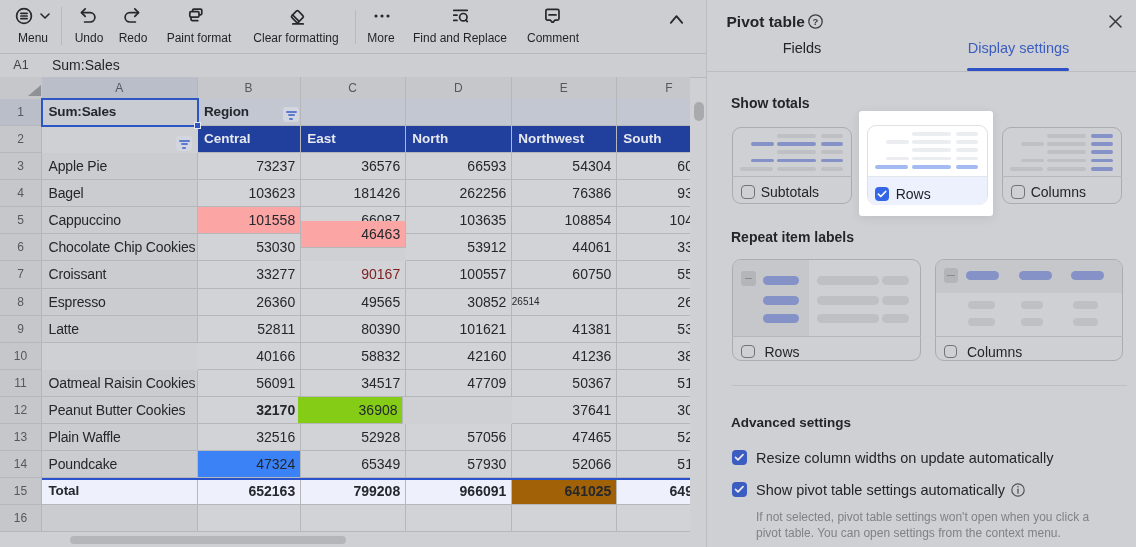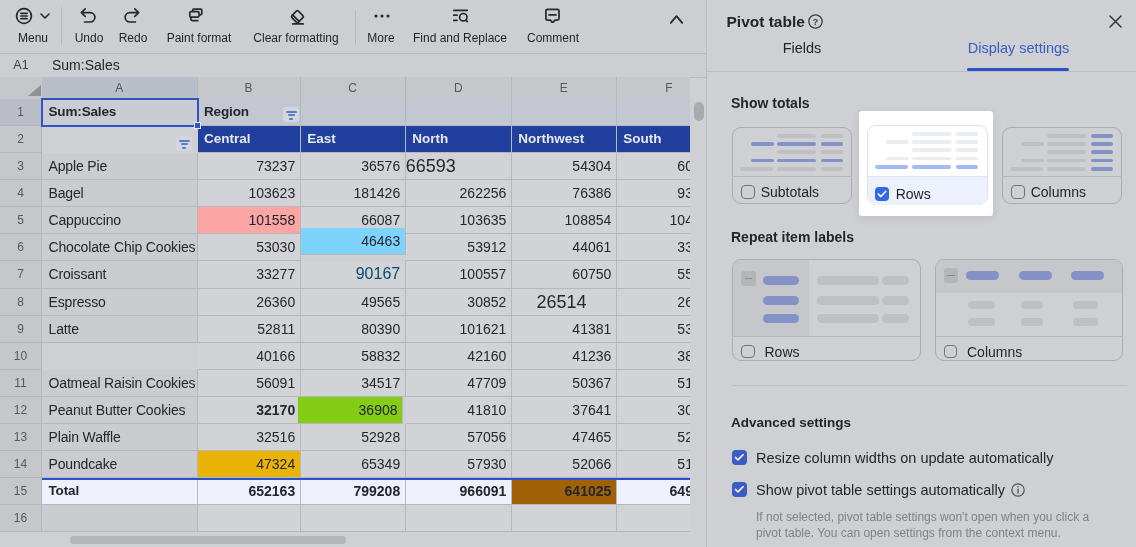--- a/index.html
+++ b/index.html
@@ -129,21 +129,21 @@
 <div class="abs" style="left:42px;top:54.16px;width:154.5px;height:26.08px;background:#cacccf;border-right:1px solid #b5b7ba;border-bottom:1px solid #b5b7ba;">
       <div style="position:absolute;left:0;right:0;top:0;bottom:0;letter-spacing:-0.15px;font-size:14px;color:#24272c;line-height:26.08px;padding-left:6.5px;white-space:nowrap;overflow:hidden;">Apple Pie</div>
     </div>
 <div class="abs" style="left:197.5px;top:54.16px;width:102.19999999999999px;height:26.08px;background:#d1d3d6;border-right:1px solid #b5b7ba;border-bottom:1px solid #b5b7ba;">
       <div style="position:absolute;left:0;right:0;top:0;bottom:0;font-size:14px;color:#24272c;line-height:26.08px;text-align:right;padding-right:4.5px;white-space:nowrap;">73237</div>
     </div>
 <div class="abs" style="left:300.7px;top:54.16px;width:104.0px;height:26.08px;background:#d1d3d6;border-right:1px solid #b5b7ba;border-bottom:1px solid #b5b7ba;">
       <div style="position:absolute;left:0;right:0;top:0;bottom:0;font-size:14px;color:#24272c;line-height:26.08px;text-align:right;padding-right:4.5px;white-space:nowrap;">36576</div>
     </div>
 <div class="abs" style="left:405.7px;top:54.16px;width:105.10000000000002px;height:26.08px;background:#d1d3d6;border-right:1px solid #b5b7ba;border-bottom:1px solid #b5b7ba;">
-      <div style="position:absolute;left:0;right:0;top:0;bottom:0;font-size:18px;color:#24272c;line-height:26.08px;padding-right:4.5px;white-space:nowrap;">66593</div>
+      <div style="position:absolute;left:0;right:0;top:0;bottom:0;font-size:14px;color:#24272c;line-height:26.08px;text-align:right;padding-right:4.5px;white-space:nowrap;">66593</div>
     </div>
 <div class="abs" style="left:511.8px;top:54.16px;width:103.99999999999994px;height:26.08px;background:#d1d3d6;border-right:1px solid #b5b7ba;border-bottom:1px solid #b5b7ba;">
       <div style="position:absolute;left:0;right:0;top:0;bottom:0;font-size:14px;color:#24272c;line-height:26.08px;text-align:right;padding-right:4.5px;white-space:nowrap;">54304</div>
     </div>
 <div class="abs" style="left:616.8px;top:54.16px;width:104.0px;height:26.08px;background:#d1d3d6;border-right:1px solid #b5b7ba;border-bottom:1px solid #b5b7ba;">
       <div style="position:absolute;left:0;right:0;top:0;bottom:0;font-size:14px;color:#24272c;line-height:26.08px;text-align:right;padding-right:4.5px;white-space:nowrap;">60984</div>
     </div>
 <div class="abs" style="left:42px;top:81.24000000000001px;width:154.5px;height:26.08px;background:#cacccf;border-right:1px solid #b5b7ba;border-bottom:1px solid #b5b7ba;">
       <div style="position:absolute;left:0;right:0;top:0;bottom:0;letter-spacing:-0.15px;font-size:14px;color:#24272c;line-height:26.08px;padding-left:6.5px;white-space:nowrap;overflow:hidden;">Bagel</div>
     </div>
@@ -179,40 +179,40 @@
     </div>
 <div class="abs" style="left:616.8px;top:108.32px;width:104.0px;height:26.08px;background:#d1d3d6;border-right:1px solid #b5b7ba;border-bottom:1px solid #b5b7ba;">
       <div style="position:absolute;left:0;right:0;top:0;bottom:0;font-size:14px;color:#24272c;line-height:26.08px;text-align:right;padding-right:4.5px;white-space:nowrap;">104233</div>
     </div>
 <div class="abs" style="left:42px;top:135.39999999999998px;width:154.5px;height:26.08px;background:#cacccf;border-right:1px solid #b5b7ba;border-bottom:1px solid #b5b7ba;">
       <div style="position:absolute;left:0;right:0;top:0;bottom:0;letter-spacing:-0.15px;font-size:14px;color:#24272c;line-height:26.08px;padding-left:6.5px;white-space:nowrap;overflow:hidden;">Chocolate Chip Cookies</div>
     </div>
 <div class="abs" style="left:197.5px;top:135.39999999999998px;width:102.19999999999999px;height:26.08px;background:#d1d3d6;border-right:1px solid #b5b7ba;border-bottom:1px solid #b5b7ba;">
       <div style="position:absolute;left:0;right:0;top:0;bottom:0;font-size:14px;color:#24272c;line-height:26.08px;text-align:right;padding-right:4.5px;white-space:nowrap;">53030</div>
     </div>
-<div class="abs" style="left:300.7px;top:129px;width:104.0px;height:26.08px;background:#7dd3fc;border-right:1px solid #b5b7ba;border-bottom:1px solid #b5b7ba;">
+<div class="abs" style="left:300.7px;top:122px;width:104.0px;height:26.08px;background:#fca5a5;border-right:1px solid #b5b7ba;border-bottom:1px solid #b5b7ba;">
       <div style="position:absolute;left:0;right:0;top:0;bottom:0;font-size:14px;color:#24272c;line-height:26.08px;text-align:right;padding-right:4.5px;white-space:nowrap;">46463</div>
     </div>
 <div class="abs" style="left:405.7px;top:135.39999999999998px;width:105.10000000000002px;height:26.08px;background:#d1d3d6;border-right:1px solid #b5b7ba;border-bottom:1px solid #b5b7ba;">
       <div style="position:absolute;left:0;right:0;top:0;bottom:0;font-size:14px;color:#24272c;line-height:26.08px;text-align:right;padding-right:4.5px;white-space:nowrap;">53912</div>
     </div>
 <div class="abs" style="left:511.8px;top:135.39999999999998px;width:103.99999999999994px;height:26.08px;background:#d1d3d6;border-right:1px solid #b5b7ba;border-bottom:1px solid #b5b7ba;">
       <div style="position:absolute;left:0;right:0;top:0;bottom:0;font-size:14px;color:#24272c;line-height:26.08px;text-align:right;padding-right:4.5px;white-space:nowrap;">44061</div>
     </div>
 <div class="abs" style="left:616.8px;top:135.39999999999998px;width:104.0px;height:26.08px;background:#d1d3d6;border-right:1px solid #b5b7ba;border-bottom:1px solid #b5b7ba;">
       <div style="position:absolute;left:0;right:0;top:0;bottom:0;font-size:14px;color:#24272c;line-height:26.08px;text-align:right;padding-right:4.5px;white-space:nowrap;">33595</div>
     </div>
 <div class="abs" style="left:42px;top:162.48000000000002px;width:154.5px;height:26.08px;background:#cacccf;border-right:1px solid #b5b7ba;border-bottom:1px solid #b5b7ba;">
       <div style="position:absolute;left:0;right:0;top:0;bottom:0;letter-spacing:-0.15px;font-size:14px;color:#24272c;line-height:26.08px;padding-left:6.5px;white-space:nowrap;overflow:hidden;">Croissant</div>
     </div>
 <div class="abs" style="left:197.5px;top:162.48000000000002px;width:102.19999999999999px;height:26.08px;background:#d1d3d6;border-right:1px solid #b5b7ba;border-bottom:1px solid #b5b7ba;">
       <div style="position:absolute;left:0;right:0;top:0;bottom:0;font-size:14px;color:#24272c;line-height:26.08px;text-align:right;padding-right:4.5px;white-space:nowrap;">33277</div>
     </div>
 <div class="abs" style="left:300.7px;top:162.48000000000002px;width:104.0px;height:26.08px;background:#d1d3d6;border-right:1px solid #b5b7ba;border-bottom:1px solid #b5b7ba;">
-      <div style="position:absolute;left:0;right:0;top:0;bottom:0;font-size:16px;color:#0c4a6e;line-height:26.08px;text-align:right;padding-right:4.5px;white-space:nowrap;">90167</div>
+      <div style="position:absolute;left:0;right:0;top:0;bottom:0;font-size:14px;color:#7f1d1d;line-height:26.08px;text-align:right;padding-right:4.5px;white-space:nowrap;">90167</div>
     </div>
 <div class="abs" style="left:405.7px;top:162.48000000000002px;width:105.10000000000002px;height:26.08px;background:#d1d3d6;border-right:1px solid #b5b7ba;border-bottom:1px solid #b5b7ba;">
       <div style="position:absolute;left:0;right:0;top:0;bottom:0;font-size:14px;color:#24272c;line-height:26.08px;text-align:right;padding-right:4.5px;white-space:nowrap;">100557</div>
     </div>
 <div class="abs" style="left:511.8px;top:162.48000000000002px;width:103.99999999999994px;height:26.08px;background:#d1d3d6;border-right:1px solid #b5b7ba;border-bottom:1px solid #b5b7ba;">
       <div style="position:absolute;left:0;right:0;top:0;bottom:0;font-size:14px;color:#24272c;line-height:26.08px;text-align:right;padding-right:4.5px;white-space:nowrap;">60750</div>
     </div>
 <div class="abs" style="left:616.8px;top:162.48000000000002px;width:104.0px;height:26.08px;background:#d1d3d6;border-right:1px solid #b5b7ba;border-bottom:1px solid #b5b7ba;">
       <div style="position:absolute;left:0;right:0;top:0;bottom:0;font-size:14px;color:#24272c;line-height:26.08px;text-align:right;padding-right:4.5px;white-space:nowrap;">55319</div>
     </div>
@@ -222,21 +222,21 @@
 <div class="abs" style="left:197.5px;top:189.56px;width:102.19999999999999px;height:26.08px;background:#d1d3d6;border-right:1px solid #b5b7ba;border-bottom:1px solid #b5b7ba;">
       <div style="position:absolute;left:0;right:0;top:0;bottom:0;font-size:14px;color:#24272c;line-height:26.08px;text-align:right;padding-right:4.5px;white-space:nowrap;">26360</div>
     </div>
 <div class="abs" style="left:300.7px;top:189.56px;width:104.0px;height:26.08px;background:#d1d3d6;border-right:1px solid #b5b7ba;border-bottom:1px solid #b5b7ba;">
       <div style="position:absolute;left:0;right:0;top:0;bottom:0;font-size:14px;color:#24272c;line-height:26.08px;text-align:right;padding-right:4.5px;white-space:nowrap;">49565</div>
     </div>
 <div class="abs" style="left:405.7px;top:189.56px;width:105.10000000000002px;height:26.08px;background:#d1d3d6;border-right:1px solid #b5b7ba;border-bottom:1px solid #b5b7ba;">
       <div style="position:absolute;left:0;right:0;top:0;bottom:0;font-size:14px;color:#24272c;line-height:26.08px;text-align:right;padding-right:4.5px;white-space:nowrap;">30852</div>
     </div>
 <div class="abs" style="left:511.8px;top:189.56px;width:103.99999999999994px;height:26.08px;background:#d1d3d6;border-right:1px solid #b5b7ba;border-bottom:1px solid #b5b7ba;">
-      <div style="position:absolute;left:0;right:0;top:0;bottom:0;font-size:18px;color:#24272c;line-height:26.08px;text-align:center;padding-right:4.5px;white-space:nowrap;">26514</div>
+      <div style="position:absolute;left:0;right:0;top:0;bottom:0;font-size:10px;color:#24272c;line-height:26.08px;text-align:left;padding-right:4.5px;white-space:nowrap;">26514</div>
     </div>
 <div class="abs" style="left:616.8px;top:189.56px;width:104.0px;height:26.08px;background:#d1d3d6;border-right:1px solid #b5b7ba;border-bottom:1px solid #b5b7ba;">
       <div style="position:absolute;left:0;right:0;top:0;bottom:0;font-size:14px;color:#24272c;line-height:26.08px;text-align:right;padding-right:4.5px;white-space:nowrap;">26897</div>
     </div>
 <div class="abs" style="left:42px;top:216.64px;width:154.5px;height:26.08px;background:#cacccf;border-right:1px solid #b5b7ba;border-bottom:1px solid #b5b7ba;">
       <div style="position:absolute;left:0;right:0;top:0;bottom:0;letter-spacing:-0.15px;font-size:14px;color:#24272c;line-height:26.08px;padding-left:6.5px;white-space:nowrap;overflow:hidden;">Latte</div>
     </div>
 <div class="abs" style="left:197.5px;top:216.64px;width:102.19999999999999px;height:26.08px;background:#d1d3d6;border-right:1px solid #b5b7ba;border-bottom:1px solid #b5b7ba;">
       <div style="position:absolute;left:0;right:0;top:0;bottom:0;font-size:14px;color:#24272c;line-height:26.08px;text-align:right;padding-right:4.5px;white-space:nowrap;">52811</div>
     </div>
@@ -287,23 +287,20 @@
     </div>
 <div class="abs" style="left:42px;top:297.88px;width:154.5px;height:26.08px;background:#cacccf;border-right:1px solid #b5b7ba;border-bottom:1px solid #b5b7ba;">
       <div style="position:absolute;left:0;right:0;top:0;bottom:0;letter-spacing:-0.15px;font-size:14px;color:#24272c;line-height:26.08px;padding-left:6.5px;white-space:nowrap;overflow:hidden;">Peanut Butter Cookies</div>
     </div>
 <div class="abs" style="left:197.5px;top:297.88px;width:102.19999999999999px;height:26.08px;background:#d1d3d6;border-right:1px solid #b5b7ba;border-bottom:1px solid #b5b7ba;">
       <div style="position:absolute;left:0;right:0;top:0;bottom:0;font-size:14px;color:#24272c;line-height:26.08px;text-align:right;padding-right:4.5px;white-space:nowrap;font-weight:bold;">32170</div>
     </div>
 <div class="abs" style="left:298px;top:297.88px;width:104.0px;height:26.08px;background:#84cc16;border-right:1px solid #b5b7ba;border-bottom:1px solid #b5b7ba;">
       <div style="position:absolute;left:0;right:0;top:0;bottom:0;font-size:14px;color:#24272c;line-height:26.08px;text-align:right;padding-right:4.5px;white-space:nowrap;">36908</div>
     </div>
-<div class="abs" style="left:405.7px;top:297.88px;width:105.10000000000002px;height:26.08px;background:#d1d3d6;border-right:1px solid #b5b7ba;border-bottom:1px solid #b5b7ba;">
-      <div style="position:absolute;left:0;right:0;top:0;bottom:0;font-size:14px;color:#24272c;line-height:26.08px;text-align:right;padding-right:4.5px;white-space:nowrap;">41810</div>
-    </div>
 <div class="abs" style="left:511.8px;top:297.88px;width:103.99999999999994px;height:26.08px;background:#d1d3d6;border-right:1px solid #b5b7ba;border-bottom:1px solid #b5b7ba;">
       <div style="position:absolute;left:0;right:0;top:0;bottom:0;font-size:14px;color:#24272c;line-height:26.08px;text-align:right;padding-right:4.5px;white-space:nowrap;">37641</div>
     </div>
 <div class="abs" style="left:616.8px;top:297.88px;width:104.0px;height:26.08px;background:#d1d3d6;border-right:1px solid #b5b7ba;border-bottom:1px solid #b5b7ba;">
       <div style="position:absolute;left:0;right:0;top:0;bottom:0;font-size:14px;color:#24272c;line-height:26.08px;text-align:right;padding-right:4.5px;white-space:nowrap;">30288</div>
     </div>
 <div class="abs" style="left:42px;top:324.96px;width:154.5px;height:26.08px;background:#cacccf;border-right:1px solid #b5b7ba;border-bottom:1px solid #b5b7ba;">
       <div style="position:absolute;left:0;right:0;top:0;bottom:0;letter-spacing:-0.15px;font-size:14px;color:#24272c;line-height:26.08px;padding-left:6.5px;white-space:nowrap;overflow:hidden;">Plain Waffle</div>
     </div>
 <div class="abs" style="left:197.5px;top:324.96px;width:102.19999999999999px;height:26.08px;background:#d1d3d6;border-right:1px solid #b5b7ba;border-bottom:1px solid #b5b7ba;">
@@ -317,21 +314,21 @@
     </div>
 <div class="abs" style="left:511.8px;top:324.96px;width:103.99999999999994px;height:26.08px;background:#d1d3d6;border-right:1px solid #b5b7ba;border-bottom:1px solid #b5b7ba;">
       <div style="position:absolute;left:0;right:0;top:0;bottom:0;font-size:14px;color:#24272c;line-height:26.08px;text-align:right;padding-right:4.5px;white-space:nowrap;">47465</div>
     </div>
 <div class="abs" style="left:616.8px;top:324.96px;width:104.0px;height:26.08px;background:#d1d3d6;border-right:1px solid #b5b7ba;border-bottom:1px solid #b5b7ba;">
       <div style="position:absolute;left:0;right:0;top:0;bottom:0;font-size:14px;color:#24272c;line-height:26.08px;text-align:right;padding-right:4.5px;white-space:nowrap;">52386</div>
     </div>
 <div class="abs" style="left:42px;top:352.03999999999996px;width:154.5px;height:26.08px;background:#cacccf;border-right:1px solid #b5b7ba;border-bottom:1px solid #b5b7ba;">
       <div style="position:absolute;left:0;right:0;top:0;bottom:0;letter-spacing:-0.15px;font-size:14px;color:#24272c;line-height:26.08px;padding-left:6.5px;white-space:nowrap;overflow:hidden;">Poundcake</div>
     </div>
-<div class="abs" style="left:197.5px;top:352.03999999999996px;width:102.19999999999999px;height:26.08px;background:#eab308;border-right:1px solid #b5b7ba;border-bottom:1px solid #b5b7ba;">
+<div class="abs" style="left:197.5px;top:352.03999999999996px;width:102.19999999999999px;height:26.08px;background:#3b82f6;border-right:1px solid #b5b7ba;border-bottom:1px solid #b5b7ba;">
       <div style="position:absolute;left:0;right:0;top:0;bottom:0;font-size:14px;color:#24272c;line-height:26.08px;text-align:right;padding-right:4.5px;white-space:nowrap;">47324</div>
     </div>
 <div class="abs" style="left:300.7px;top:352.03999999999996px;width:104.0px;height:26.08px;background:#d1d3d6;border-right:1px solid #b5b7ba;border-bottom:1px solid #b5b7ba;">
       <div style="position:absolute;left:0;right:0;top:0;bottom:0;font-size:14px;color:#24272c;line-height:26.08px;text-align:right;padding-right:4.5px;white-space:nowrap;">65349</div>
     </div>
 <div class="abs" style="left:405.7px;top:352.03999999999996px;width:105.10000000000002px;height:26.08px;background:#d1d3d6;border-right:1px solid #b5b7ba;border-bottom:1px solid #b5b7ba;">
       <div style="position:absolute;left:0;right:0;top:0;bottom:0;font-size:14px;color:#24272c;line-height:26.08px;text-align:right;padding-right:4.5px;white-space:nowrap;">57930</div>
     </div>
 <div class="abs" style="left:511.8px;top:352.03999999999996px;width:103.99999999999994px;height:26.08px;background:#d1d3d6;border-right:1px solid #b5b7ba;border-bottom:1px solid #b5b7ba;">
       <div style="position:absolute;left:0;right:0;top:0;bottom:0;font-size:14px;color:#24272c;line-height:26.08px;text-align:right;padding-right:4.5px;white-space:nowrap;">52066</div>

